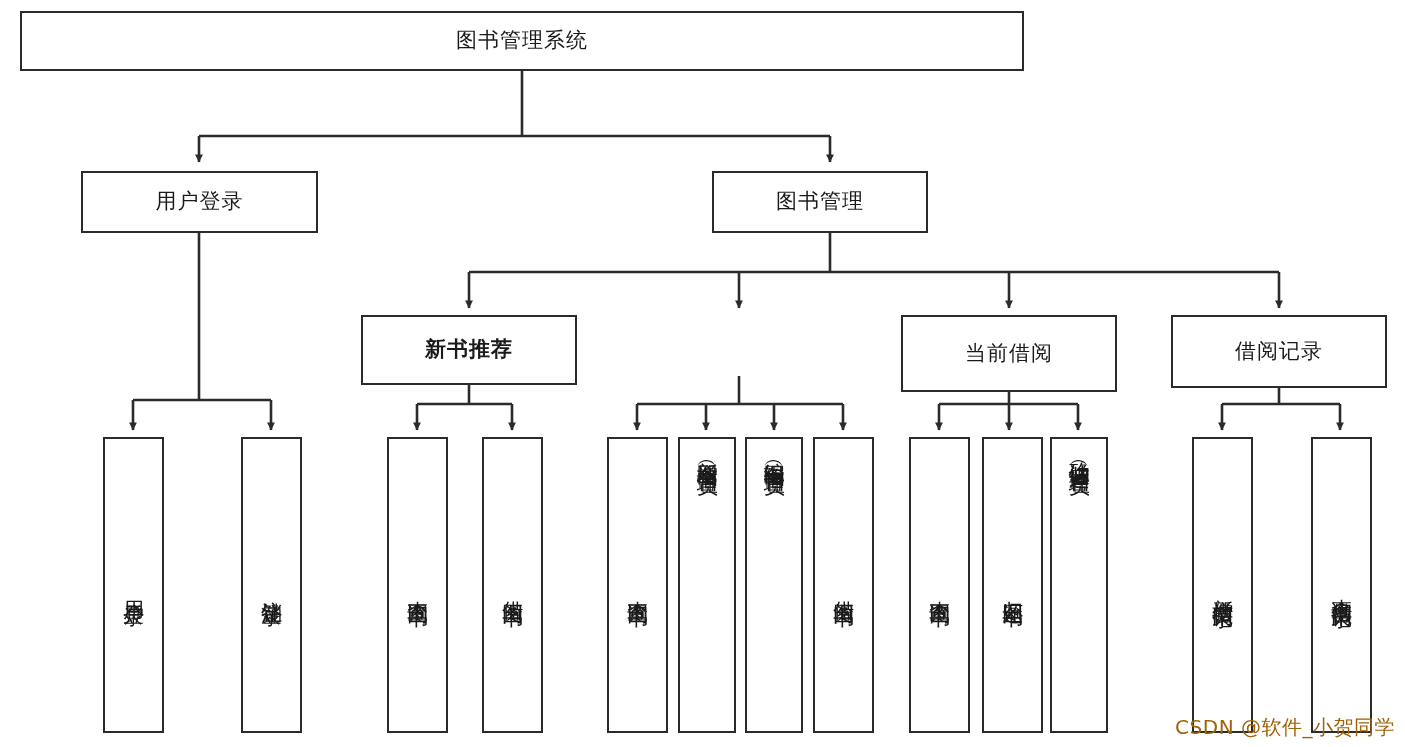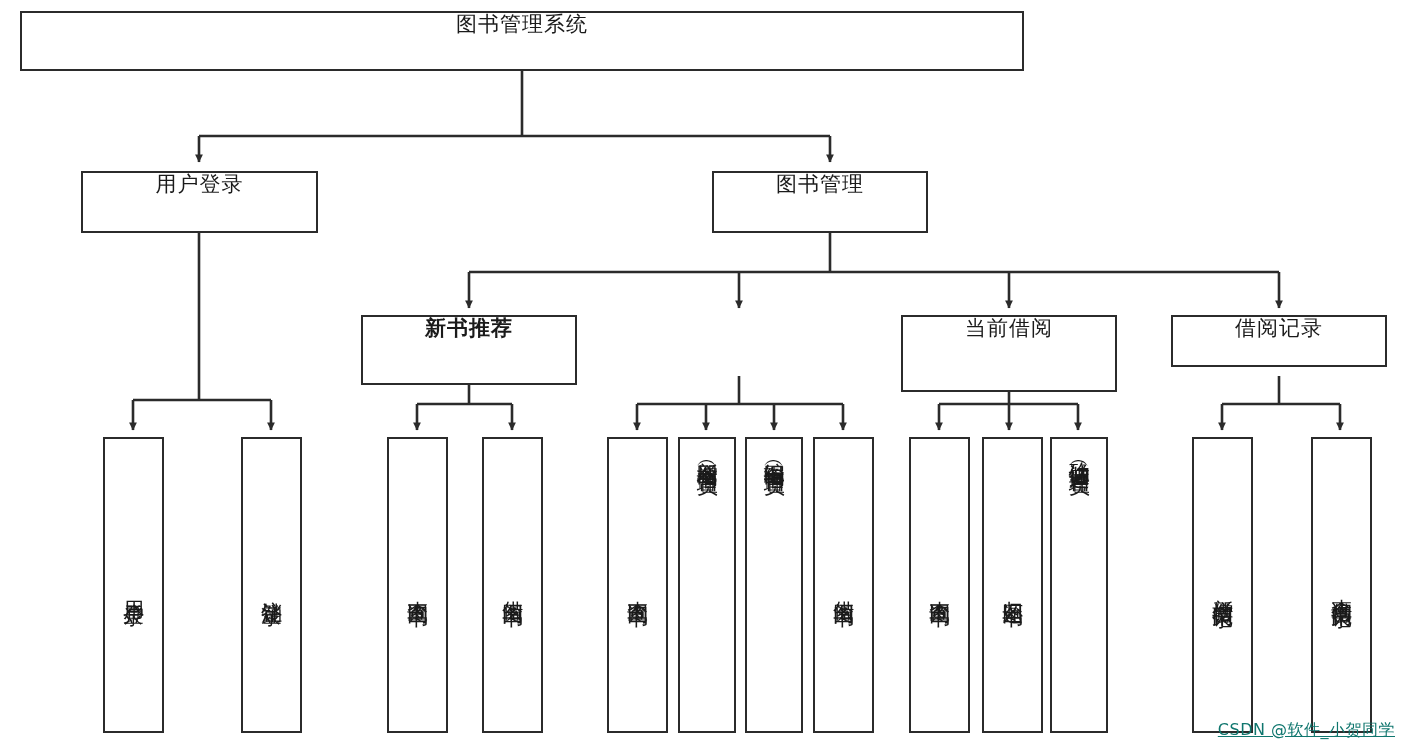--- a/index.html
+++ b/index.html
@@ -23,20 +23,21 @@
     top: 0;
     width: 1405px;
     height: 747px;
   }
   .node {
     position: absolute;
     box-sizing: border-box;
     border: 2.5px solid #2b2b2b;
     background: #ffffff;
     display: flex;
+    align-items: center;
     justify-content: center;
     color: #1a1a1a;
     z-index: 2;
   }
   .node.h {
     font-size: 21px;
     letter-spacing: 1px;
     line-height: 1.1;
   }
   .node.v {
@@ -60,26 +61,25 @@
     justify-content: center;
     align-items: flex-start;
   }
   .node.v.mid .vwrap {
     align-items: center;
   }
   #watermark {
     position: absolute;
     right: 10px;
     bottom: 6px;
-    font-size: 16px;
-    color: #0f766e;
+    font-size: 20px;
+    color: #a16207;
     letter-spacing: 0.5px;
     z-index: 5;
     white-space: nowrap;
-    text-decoration: underline;
   }
 </style>
 </head>
 <body>
 
 <div id="canvas">
 
   <svg id="edges" viewBox="0 0 1405 747" xmlns="http://www.w3.org/2000/svg">
     <defs>
       <marker id="arrow" markerWidth="9" markerHeight="9" refX="7.6" refY="4.5" orient="auto" markerUnits="userSpaceOnUse">
@@ -140,21 +140,21 @@
   <div class="node h" style="left:712px; top:171px; width:216px; height:62px;">
     <span>图书管理</span>
   </div>
 
   <div class="node h" style="left:361px; top:315px; width:216px; height:70px;font-weight:bold;">
     <span>新书推荐</span>
   </div>
   <div class="node h" style="left:901px; top:315px; width:216px; height:77px;">
     <span>当前借阅</span>
   </div>
-  <div class="node h" style="left:1171px; top:315px; width:216px; height:52px;">
+  <div class="node h" style="left:1171px; top:315px; width:216px; height:73px;">
     <span>借阅记录</span>
   </div>
 
   <div class="node v mid" style="left:103px; top:437px; width:61px; height:296px;">
     <span class="vwrap">
       <span class="vtext">用户登录</span>
     </span>
   </div>
   <div class="node v mid" style="left:241px; top:437px; width:61px; height:296px;">
     <span class="vwrap">

